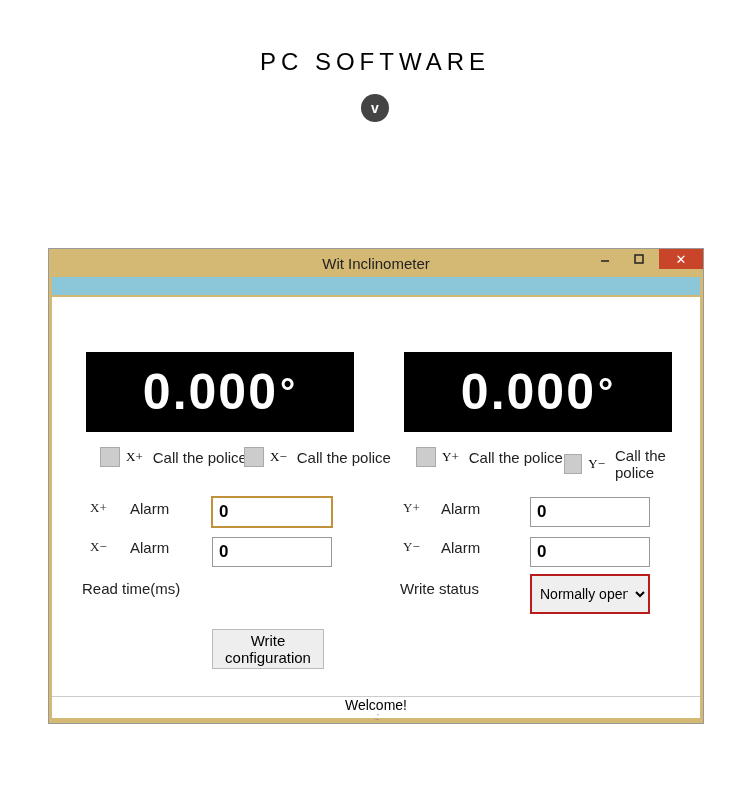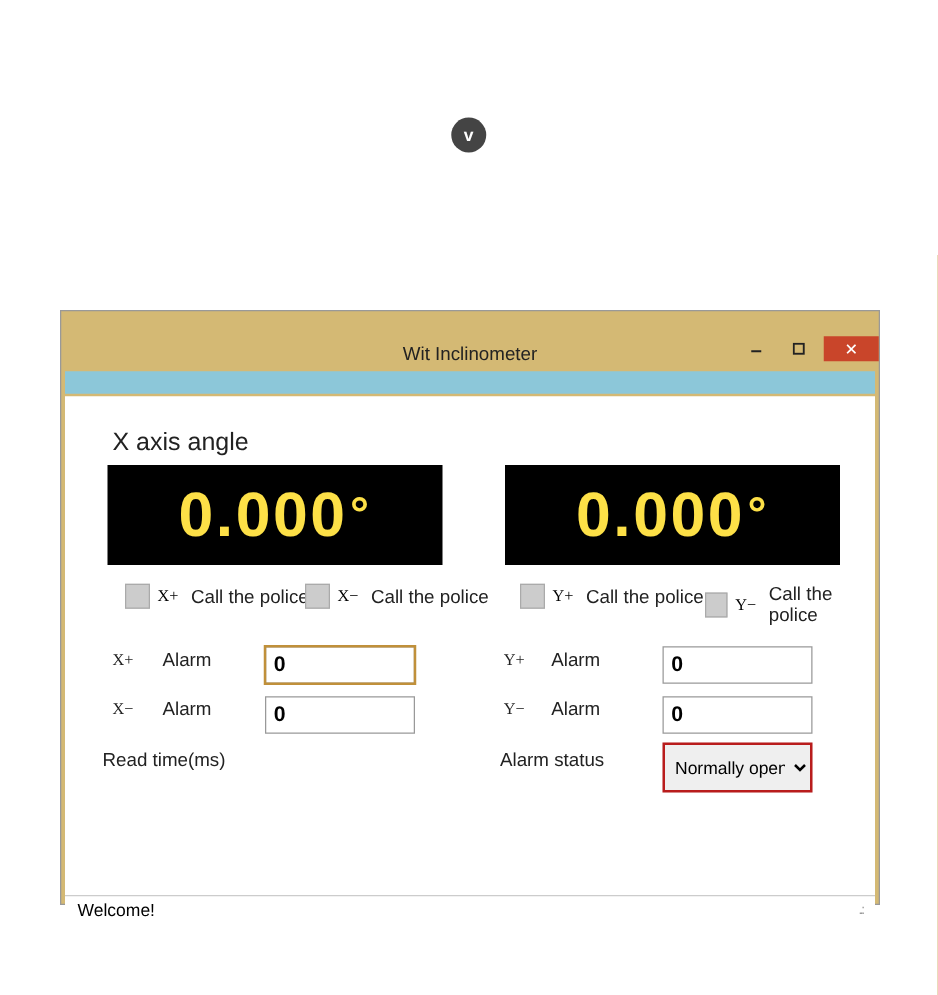--- a/index.html
+++ b/index.html
@@ -44,21 +44,20 @@
       width: 656px;
       height: 476px;
       border: 1px solid #999;
       background: #d4b974;
     }
     .titlebar {
       height: 28px;
       display: flex;
       align-items: center;
       position: relative;
-      margin-top: 20px;
     }
     .titlebar-title {
       position: absolute;
       left: 50%;
       transform: translateX(-50%);
       font-size: 15px;
       color: #222;
     }
     .titlebar-controls {
       position: absolute;
@@ -99,21 +98,21 @@
       color: #222;
       font-weight: 300;
     }
     .axis-x-label { position: absolute; left: 38px; top: 26px; }
     .axis-y-label { position: absolute; left: 342px; top: 26px; }
     .display {
       position: absolute;
       width: 268px;
       height: 80px;
       background: #000;
-      color: #fde047;
+      color: #ffffff;
       font-size: 50px;
       font-weight: bold;
       display: flex;
       align-items: center;
       justify-content: center;
       letter-spacing: 2px;
     }
     .display-x { left: 34px; top: 55px; }
     .display-y { left: 352px; top: 55px; }
     .display .small-deg { font-size: 38px; margin-left: 2px; }
@@ -206,32 +205,34 @@
       left: 0;
       right: 0;
       bottom: 0;
       height: 22px;
       border-top: 1px solid #ccc;
       padding: 0 10px;
       display: flex;
       align-items: center;
       justify-content: space-between;
       font-size: 14px;
+      flex-direction: column;
     }
     .grip {
       color: #999;
       font-size: 11px;
       line-height: 6px;
       letter-spacing: -2px;
     }
   </style>
 </head>
 <body>
 
 <div class="page-header">
+  <div class="page-title">PC  SOFTWARE</div>
   <div class="v-badge">v</div>
 </div>
 
 <div class="app-window">
   <div class="titlebar">
     <div class="titlebar-title">Wit Inclinometer</div>
     <div class="titlebar-controls">
       <div class="tb-btn">
         <svg width="10" height="10">
             <line x1="1" y1="7" x2="9" y2="7" stroke="#222" stroke-width="1.5"></line>
@@ -245,21 +246,20 @@
       <div class="tb-btn tb-close">
         <span>✕</span>
       </div>
     </div>
   </div>
 
   <div class="ribbon-strip"></div>
 
   <div class="content">
 
-    <div class="axis-label axis-x-label">X axis angle</div>
 
     <div class="display display-x">
       <span>0.000</span>
         <span class="small-deg">°</span>
     </div>
     <div class="display display-y">
       <span>0.000</span>
         <span class="small-deg">°</span>
     </div>
 
@@ -295,24 +295,25 @@
     <span class="field-label l-delay">Read time(ms)</span>
 
     <span class="field-label field-sub l-yp-sub">Y+</span>
     <span class="field-label l-yp-a">Alarm</span>
     <input class="txt-input i-yp" value="0" style="">
 
     <span class="field-label field-sub l-ym-sub">Y−</span>
     <span class="field-label l-ym-a">Alarm</span>
     <input class="txt-input i-ym" value="0" style="">
 
-    <span class="field-label l-status">Alarm status</span>
+    <span class="field-label l-status">Write status</span>
     <select class="sel-status">
       <option>Normally open</option>
     </select>
 
+    <button class="btn btn-write">Write configuration</button>
 
     <div class="statusbar">
       <span>Welcome!</span>
       <span class="grip">..:</span>
     </div>
   </div>
 </div>
 
 </body></html>

